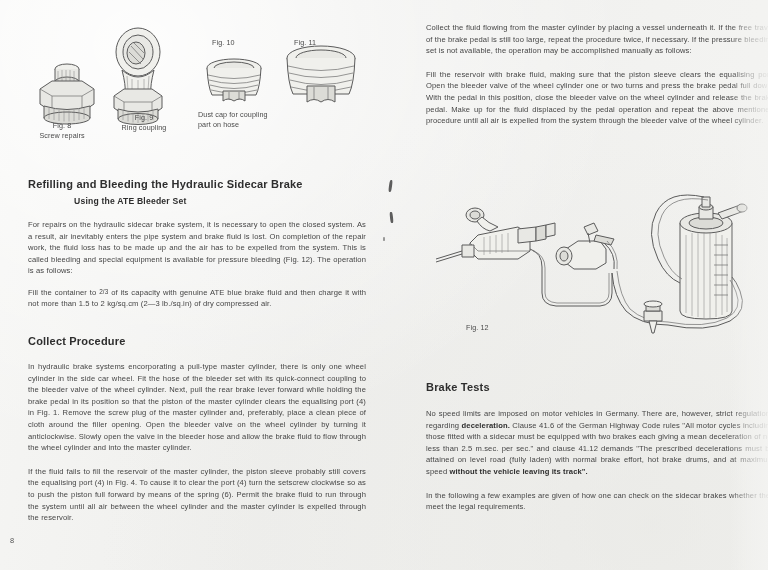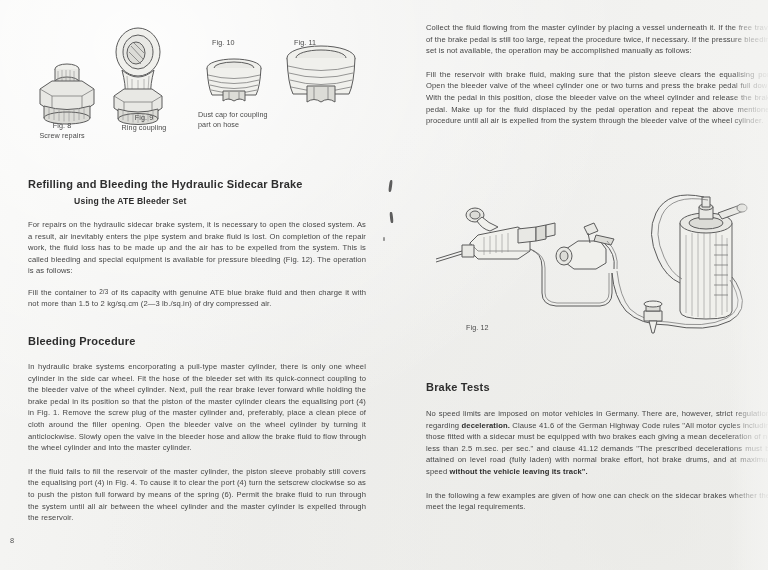--- a/index.html
+++ b/index.html
@@ -230,21 +230,21 @@
 
         <div class="h-main">Refilling and Bleeding the Hydraulic Sidecar Brake</div>
         <div class="h-sub">Using the ATE Bleeder Set</div>
 
         <p class="body">For repairs on the hydraulic sidecar brake system, it is necessary to open the closed system. As a result, air inevitably enters the pipe system and brake fluid is lost. On completion of the repair work, the fluid loss has to be made up and the air has to be expelled from the system. This is called bleeding and special equipment is available for pressure bleeding (Fig. 12). The operation is as follows:</p>
 
         <p class="body"><span>Fill the container to </span><span class="frac">2/3</span><span> of its capacity with genuine ATE blue brake fluid and then charge it with not more than 1.5 to 2 kg/sq.cm (2—3 lb./sq.in) of dry compressed air.</span></p>
       </div>
 
       <div style="position:absolute; left:28px; top:335px; width:338px;">
-        <div class="h-main" style="margin-bottom:14px;">Bleeding Procedure</div>
+        <div class="h-main" style="margin-bottom:14px;">Collect Procedure</div>
         <p class="body">In hydraulic brake systems encorporating a pull-type master cylinder, there is only one wheel cylinder in the side car wheel. Fit the hose of the bleeder set with its quick-connect coupling to the bleeder valve of the wheel cylinder. Next, pull the rear brake lever forward while holding the brake pedal in its position so that the piston of the master cylinder clears the equalising port (4) in Fig. 1. Remove the screw plug of the master cylinder and, preferably, place a clean piece of cloth around the filler opening. Open the bleeder valve on the wheel cylinder by turning it anticlockwise. Slowly open the valve in the bleeder hose and allow the brake fluid to flow through the wheel cylinder and into the master cylinder.</p>
         <p class="body" style="margin-top:12px;">If the fluid fails to fill the reservoir of the master cylinder, the piston sleeve probably still covers the equalising port (4) in Fig. 4. To cause it to clear the port (4) turn the setscrew clockwise so as to push the piston full forward by means of the spring (6). Permit the brake fluid to run through the system until all air between the wheel cylinder and the master cylinder is expelled through the reservoir.</p>
       </div>
 
       <div class="pageno">8</div>
     </div>
 
     <div class="col-right">
 
       <div style="position:absolute; left:8px; top:22px; width:348px;">

